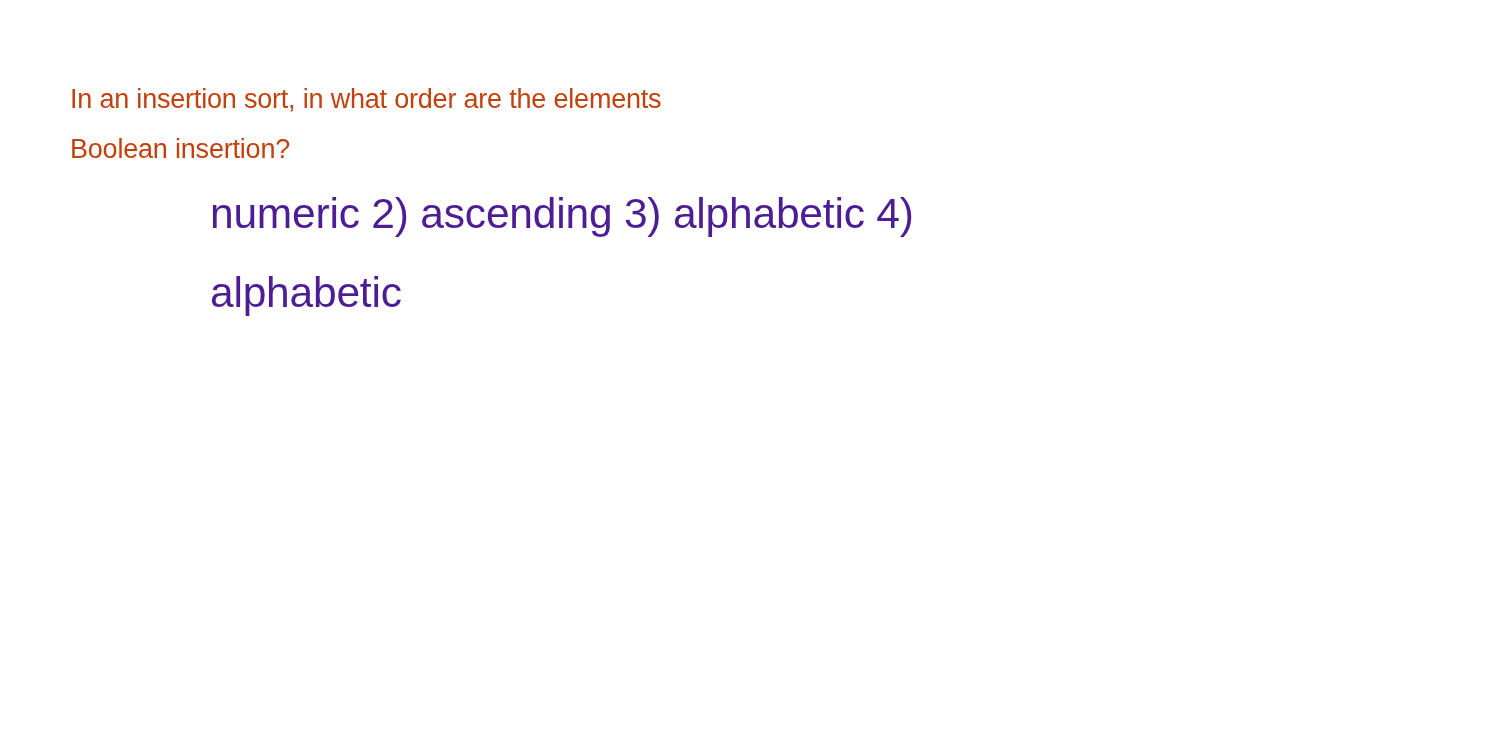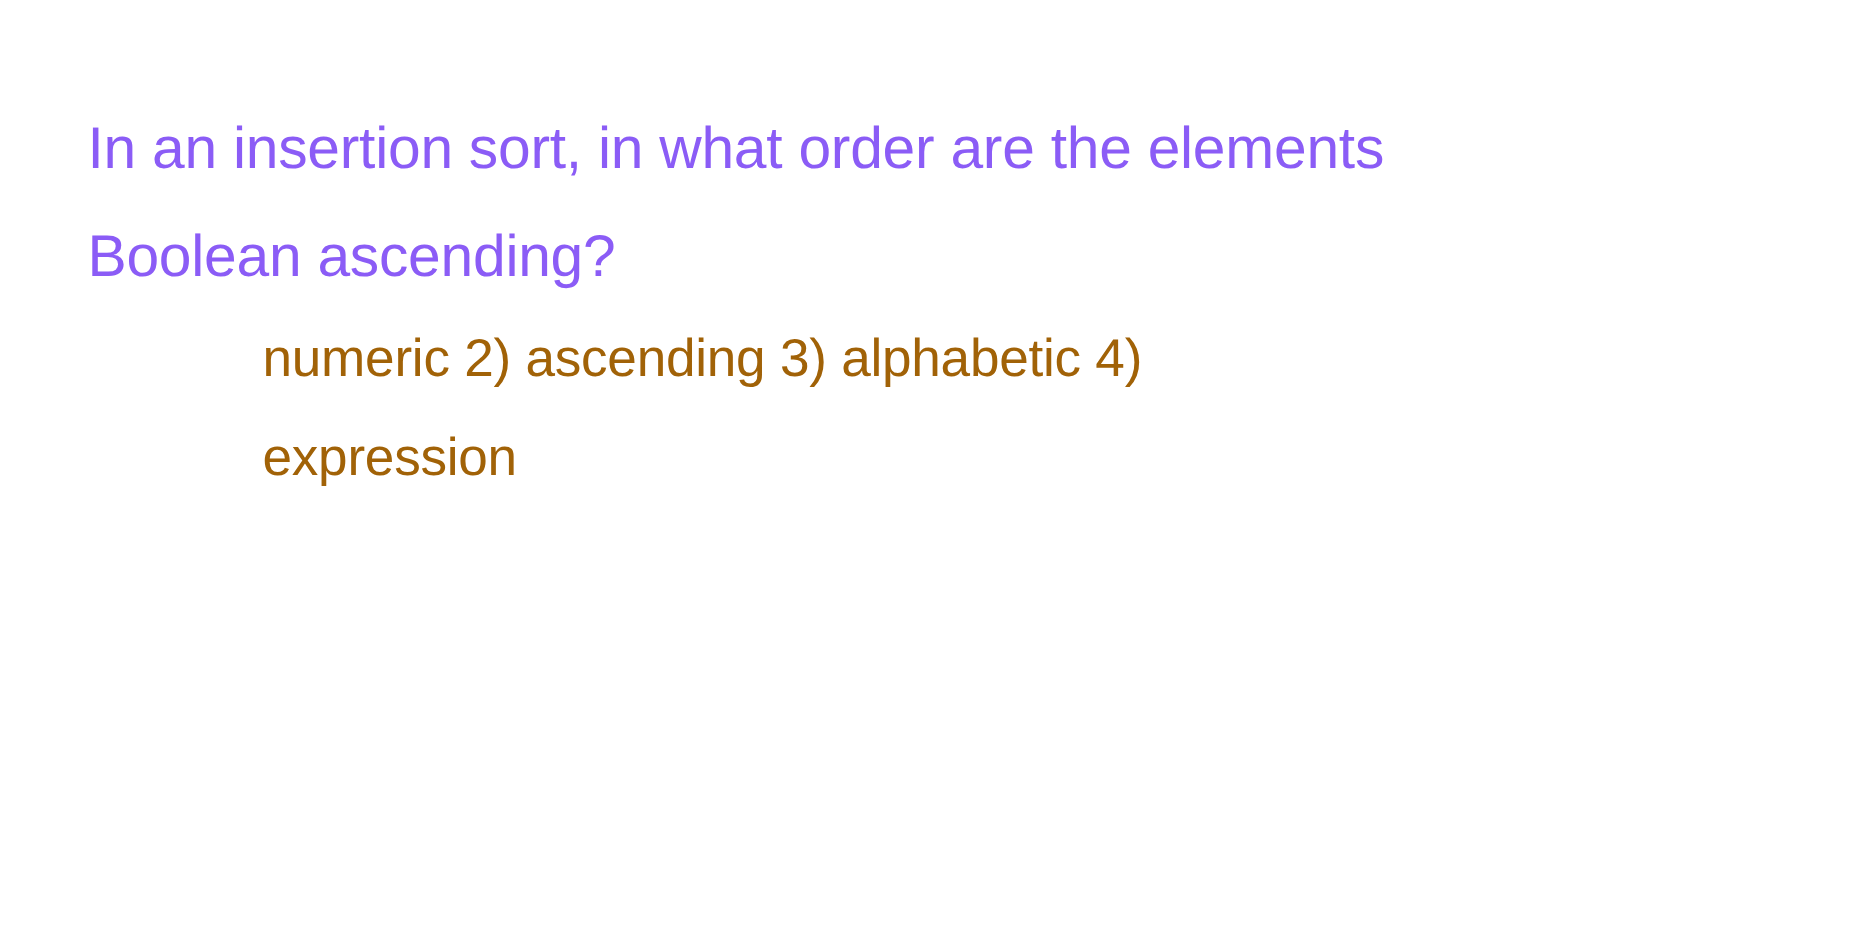--- a/index.html
+++ b/index.html
@@ -8,36 +8,36 @@
       box-sizing: border-box;
     }
     body {
       width: 1500px;
       height: 744px;
       background: #ffffff;
       font-family: -apple-system, BlinkMacSystemFont, "Segoe UI", Helvetica, Arial, sans-serif;
       padding: 75px 70px 0 70px;
     }
     .question-text {
-      font-size: 47px;
+      font-size: 27px;
       line-height: 1.85;
-      color: #8b5cf6;
+      color: #c2410c;
       letter-spacing: -0.2px;
     }
     .options-block {
       font-size: 42.5px;
       line-height: 1.85;
-      color: #a16207;
+      color: #4c1d95;
       padding-left: 140px;
       letter-spacing: -0.2px;
     }
   </style>
 </head>
 <body>
 
 <div class="question-text">
   <div>In an insertion sort, in what order are the elements</div>
-  <div>Boolean ascending?</div>
+  <div>Boolean insertion?</div>
 </div>
 <div class="options-block">
   <div>numeric 2) ascending 3) alphabetic 4)</div>
-  <div>expression</div>
+  <div>alphabetic</div>
 </div>
 
 </body></html>

